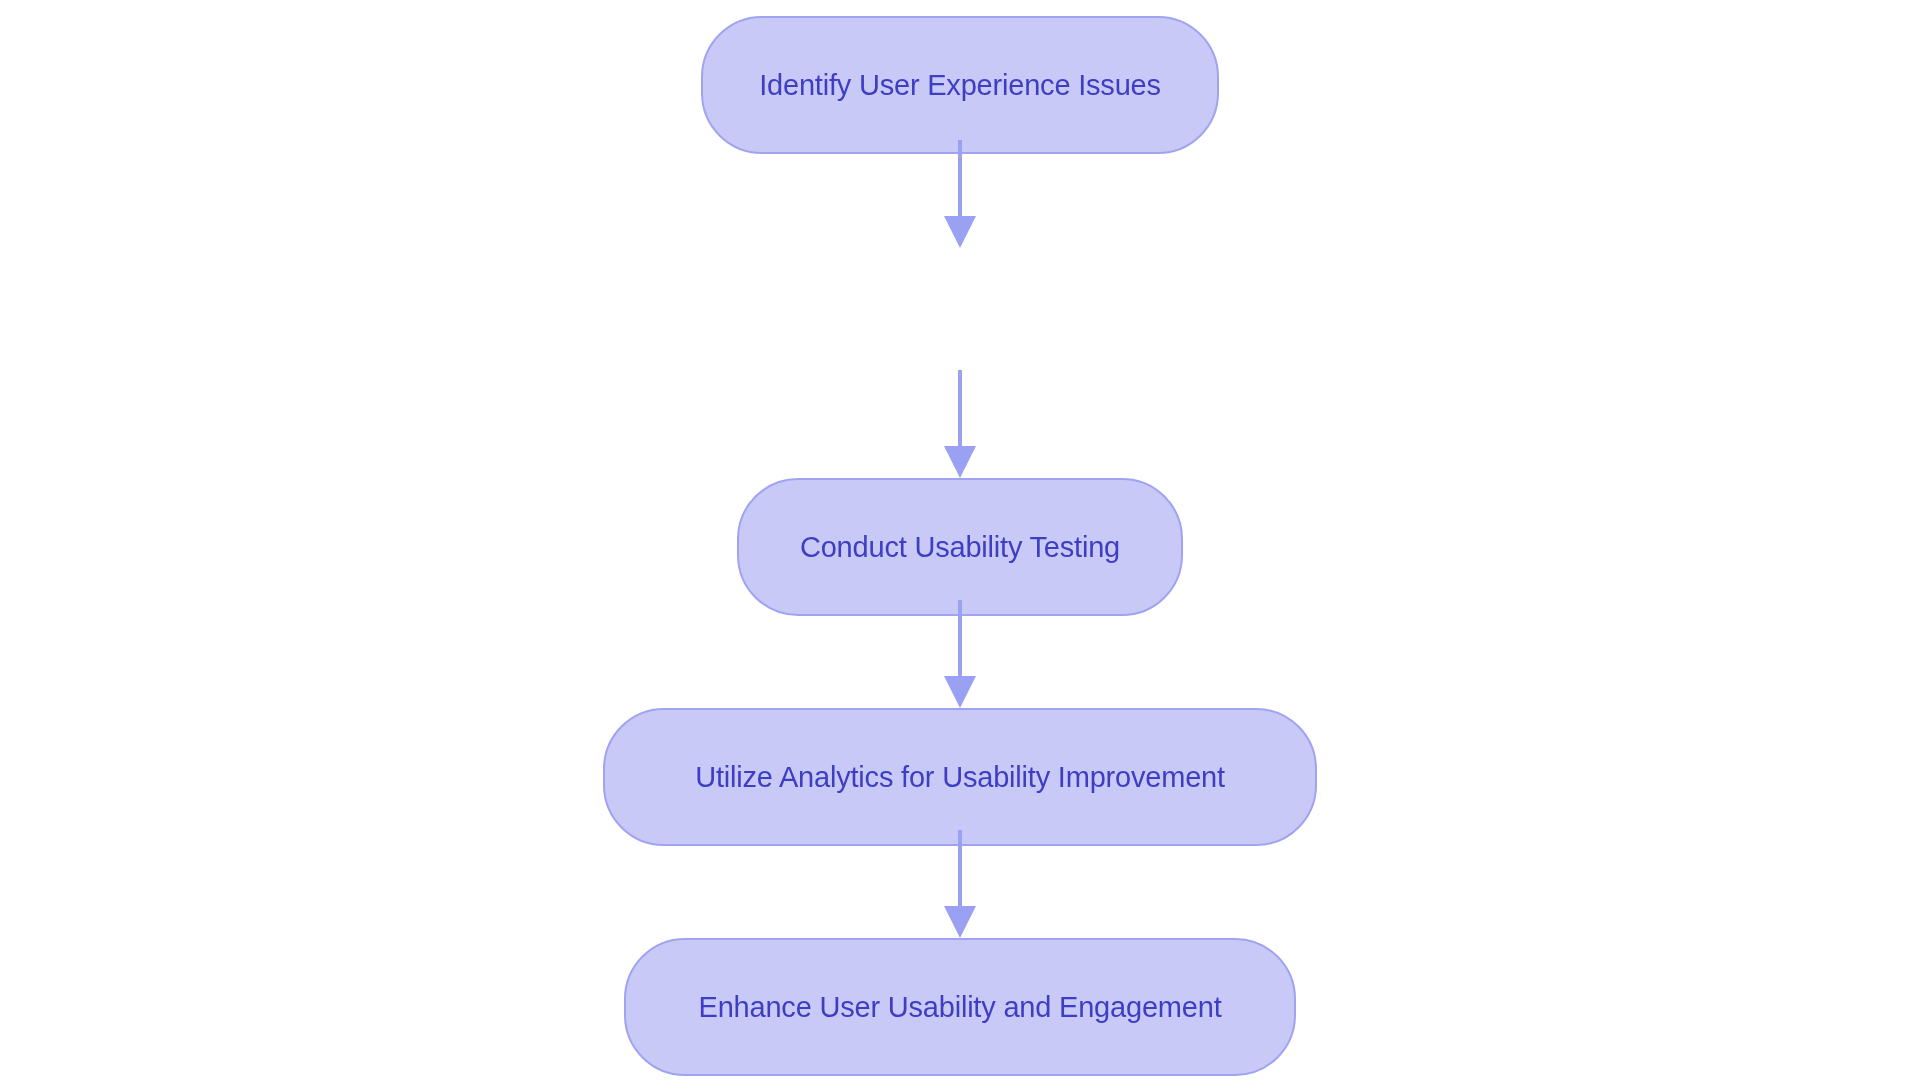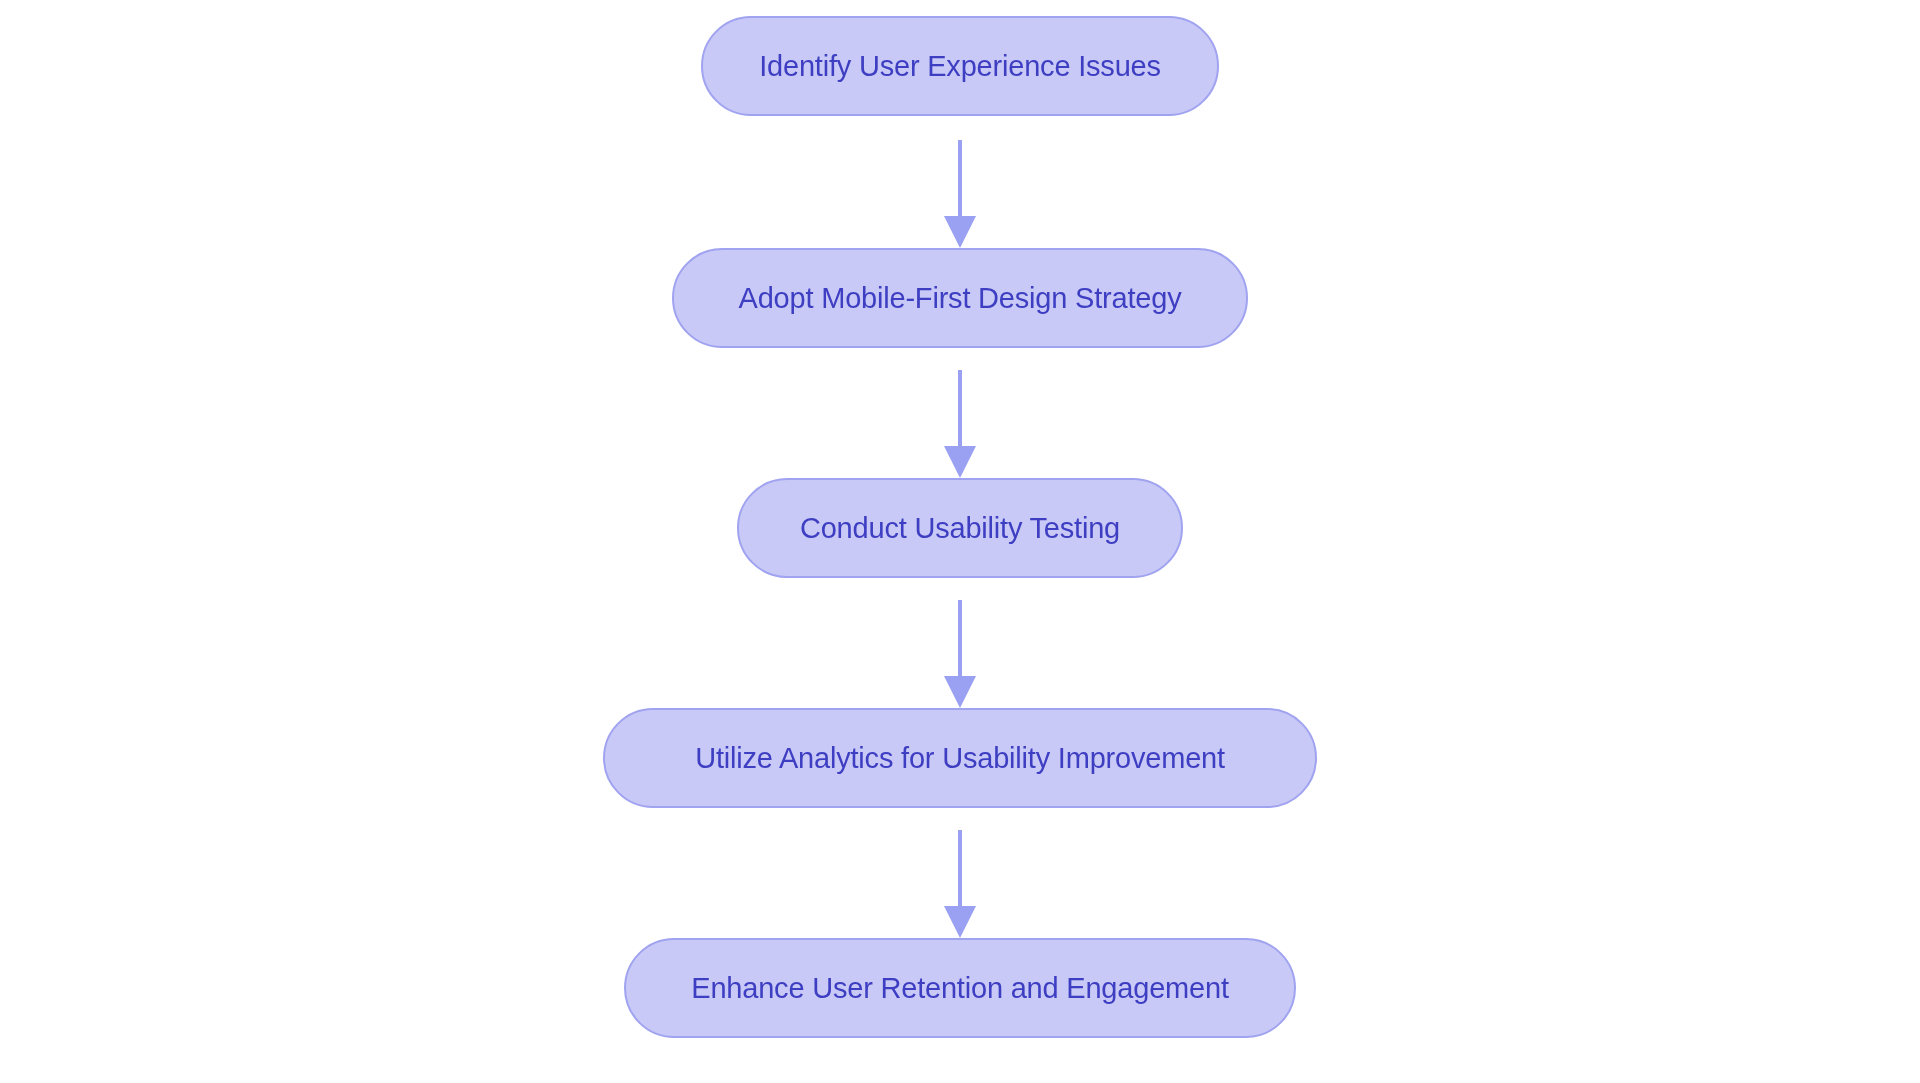--- a/index.html
+++ b/index.html
@@ -16,21 +16,21 @@
   }
   .canvas {
     position: relative;
     width: 1920px;
     height: 1083px;
     background: var(--bg);
     overflow: hidden;
   }
   .node {
     position: absolute;
-    height: 100px;
+    height: 138px;
     background: var(--node-fill);
     border: 2px solid var(--node-border);
     border-radius: 61px;
     display: flex;
     align-items: center;
     justify-content: center;
   }
   .node .label {
     color: var(--node-text);
     font-size: 29px;
@@ -65,23 +65,20 @@
 
   <div class="node" style="left:701px; top:16px; width:518px;">
     <span class="label">Identify User Experience Issues</span>
   </div>
 
   <div class="edge" style="left:960px; top:140px; height:108px;">
     <div class="stem"></div>
     <div class="head"></div>
   </div>
 
-  <div class="node" style="left:672px; top:248px; width:576px;">
-    <span class="label">Adopt Mobile-First Design Strategy</span>
-  </div>
 
   <div class="edge" style="left:960px; top:370px; height:108px;">
     <div class="stem"></div>
     <div class="head"></div>
   </div>
 
   <div class="node" style="left:737px; top:478px; width:446px;">
     <span class="label">Conduct Usability Testing</span>
   </div>
 
@@ -93,16 +90,16 @@
   <div class="node" style="left:603px; top:708px; width:714px;">
     <span class="label">Utilize Analytics for Usability Improvement</span>
   </div>
 
   <div class="edge" style="left:960px; top:830px; height:108px;">
     <div class="stem"></div>
     <div class="head"></div>
   </div>
 
   <div class="node" style="left:624px; top:938px; width:672px;">
-    <span class="label">Enhance User Retention and Engagement</span>
+    <span class="label">Enhance User Usability and Engagement</span>
   </div>
 
 </div>
 
 </body></html>

